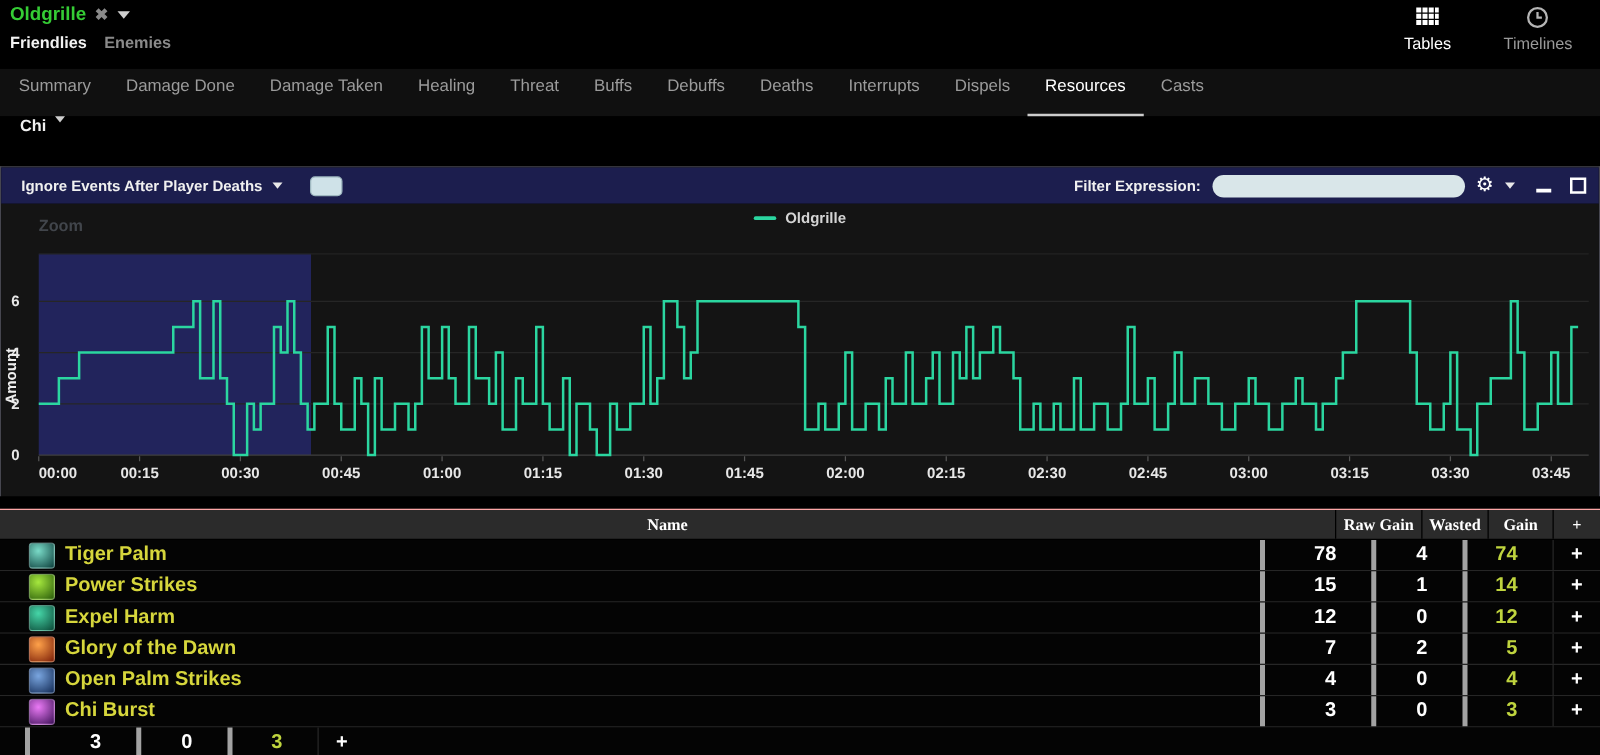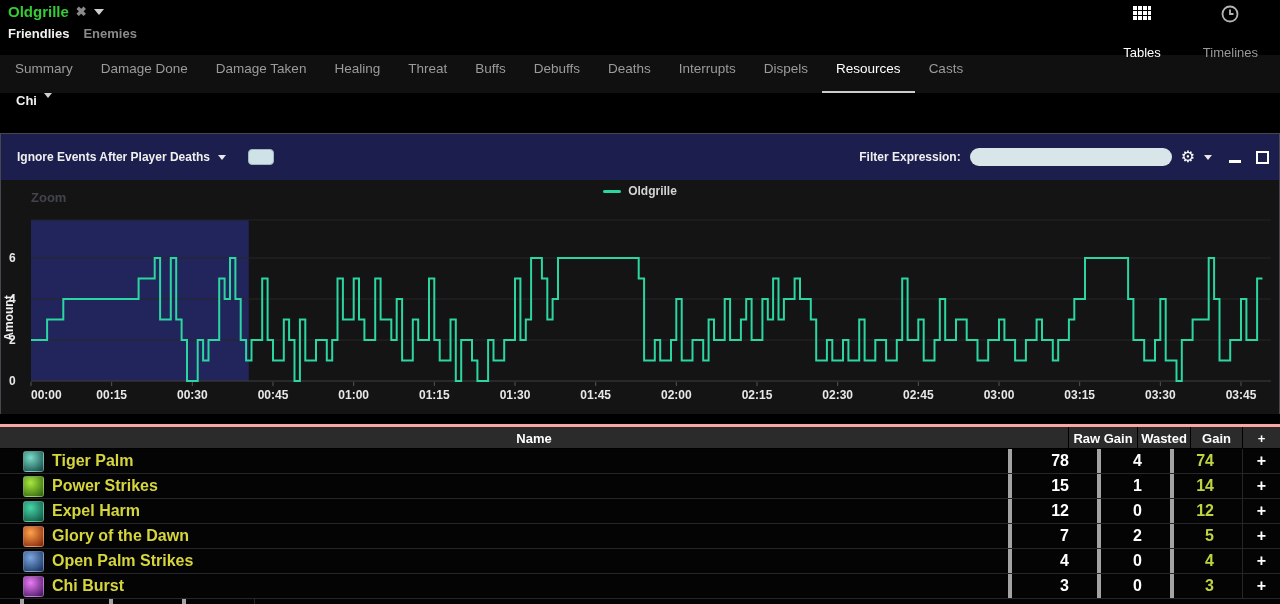--- a/index.html
+++ b/index.html
@@ -11,36 +11,36 @@
   .fight-row { padding:3px 0 0 8px; display:flex; align-items:center; gap:7px; }
   .fight-name { color:var(--fight-name); font-size:15px; font-weight:bold; }
   .fight-close { color:#8a8a8a; font-size:13px; font-weight:bold; cursor:pointer; }
   .caret { display:inline-block; width:0; height:0; border-left:5px solid transparent;
            border-right:5px solid transparent; border-top:6px solid #cfcfcf; }
   .caret.small { border-left-width:4px; border-right-width:4px; border-top-width:5px; }
   .faction-row { padding:6px 0 0 8px; display:flex; gap:14px; font-size:13px; }
   .faction { color:#8a8a8a; font-weight:bold; cursor:pointer; }
   .faction.active { color:#f2f2f2; }
   .view-switcher { position:absolute; right:22px; top:4px; display:flex; gap:42px; }
-  .view-item { display:flex; flex-direction:column; align-items:center; gap:21px; cursor:pointer; }
+  .view-item { display:flex; flex-direction:column; align-items:center; gap:3px; cursor:pointer; }
   .view-item .vlabel { font-size:13px; color:#9a9a9a; }
   .view-item.active .vlabel { color:#fff; }
 
   
   .tab-bar { height:38px; background:#101010; display:flex; padding-left:1px; }
   .tab { color:#9b9b9b; font-size:13.5px; line-height:27px; padding:0 14px; cursor:pointer; }
   .tab.active { color:#ffffff; border-bottom:2px solid #cccccc; }
 
   
   .resource-row { height:40px; background:#000; display:flex; align-items:flex-start; padding-left:16px; gap:7px; }
   .resource-label { color:#f0f0f0; font-size:13px; font-weight:bold; }
 
   
   .panel { margin:0; border:1px solid #46464f; border-bottom:none; }
-  .panel-toolbar { height:46px; background:var(--toolbar-bg); display:flex; align-items:center;
+  .panel-toolbar { height:29px; background:var(--toolbar-bg); display:flex; align-items:center;
                    padding:0 10px 0 16px; }
   .toolbar-left { display:flex; align-items:center; gap:8px; }
   .toolbar-dd-label { color:#f0f0f0; font-size:12px; font-weight:bold; }
   .caret.light { border-top-color:#e8e8e8; }
   .mini-box { width:26px; height:16px; background:#cfe2e8; border-radius:4px; margin-left:14px;
               border:1px solid #9fb8c0; cursor:pointer; }
   .toolbar-right { margin-left:auto; display:flex; align-items:center; gap:9px; }
   .filter-label { color:#f0f0f0; font-size:12px; font-weight:bold; }
   .filter-input { width:202px; height:18px; background:#d9e6e9; border:none; border-radius:9px;
                   font-size:12px; padding:0 8px; color:#222; outline:none; }
@@ -56,21 +56,21 @@
   .legend-swatch { width:18px; height:3px; border-radius:2px; }
   .legend-label { font-size:12px; font-weight:bold; color:#d4d4d4; }
   .zoom-overlay-label { position:absolute; top:10px; left:30px; font-size:13px; font-weight:bold; color:#41454b; }
   .ylabel { position:absolute; left:-22px; top:131px; width:60px; text-align:center;
             transform:rotate(-90deg); color:#f0f0f0; font-size:12px; font-weight:bold; }
   #chart-svg { position:absolute; inset:0; }
   #chart-svg text { font-family:"Liberation Sans", sans-serif; font-size:12px; font-weight:bold; fill:#e8e8e8; }
 
   
   .res-table { margin-top:10px; }
-  .t-header { display:flex; height:25px; background:#2b2b2b; border-top:3px solid #fca5a5; border-bottom:1px solid #000; }
+  .t-header { display:flex; height:25px; background:#2b2b2b; border-top:1px solid #fca5a5; border-bottom:1px solid #000;font-family:Liberation Serif, serif; }
   .hcell { color:#fff; font-size:13px; font-weight:bold; line-height:24px; text-align:center;
            border-left:1px solid #000; cursor:pointer; }
   .hcell:first-child { border-left:none; flex:1; }
   .col-raw { width:69px; } .col-wasted { width:53px; } .col-gain { width:52px; } .col-plus { width:38px; }
   .trow { display:flex; height:25px; background:#040404; border-bottom:1px solid #262626; align-items:stretch; }
   .cell { line-height:24px; font-size:16px;margin-left:20px; }
   .name-cell { flex:1; display:flex; align-items:center; padding-left:3px; gap:8px; }
   .ability-icon { width:21px; height:21px; border-radius:3px; border:1px solid rgba(255,255,255,.25); flex:0 0 auto; }
   .ability-name { color:var(--ability-name); font-weight:600; cursor:pointer; }
   .num { text-align:right; padding-right:8px; font-weight:bold; color:#fff; border-left:4px solid #a3a3a3; }

